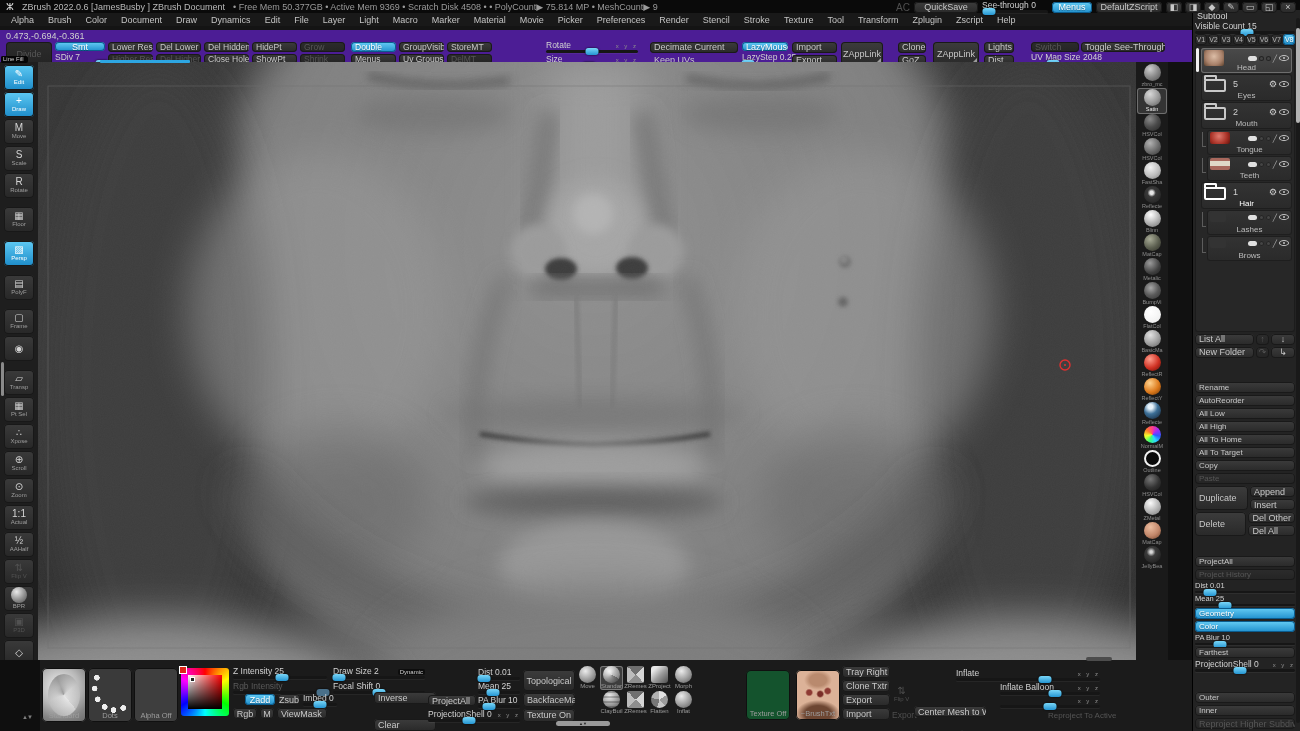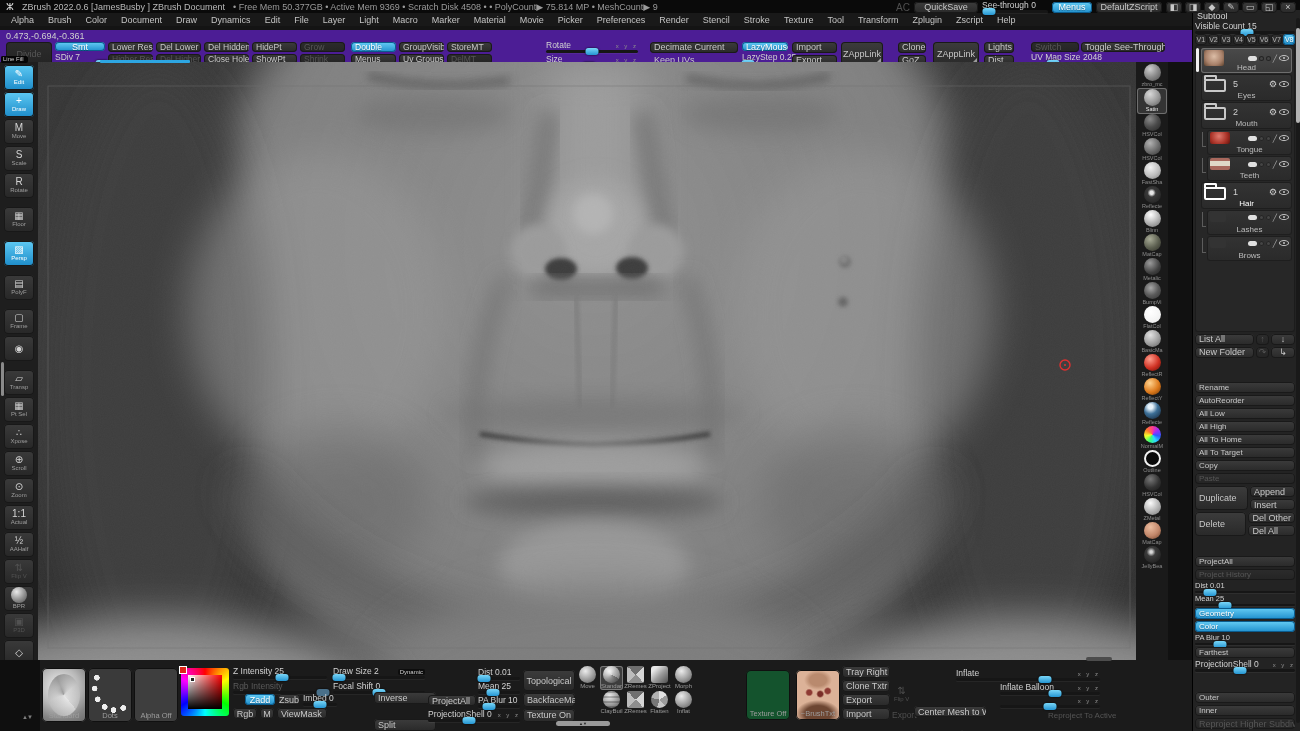--- a/index.html
+++ b/index.html
@@ -922,21 +922,21 @@
       <div class="it slider">
         <div class="sl-top">
           <span class="sl-label">Focal Shift 0</span>
         </div>
         <div class="sl-track">
           <span class="sl-handle" style="left: 50%;"></span>
         </div>
       </div>
     </div>
   <div class="abs it btn" style="left:374px;top:32px;width:62px;height:12px">Inverse</div>
-  <div class="abs it btn" style="left:374px;top:47px;width:62px;height:12px">Split</div>
+  <div class="abs it btn" style="left:374px;top:47px;width:62px;height:12px">Clear</div>
   <div class="abs it btn" style="left:428px;top:11px;width:48px;height:11px">ProjectAll</div>
   <div class="abs vstack" style="left:478px;top:8px;width:42px;height:40px">
       <div class="it slider">
         <div class="sl-top">
           <span class="sl-label">Dist 0.01</span>
         </div>
         <div class="sl-track">
           <span class="sl-handle" style="left: 15%;"></span>
         </div>
       </div>

